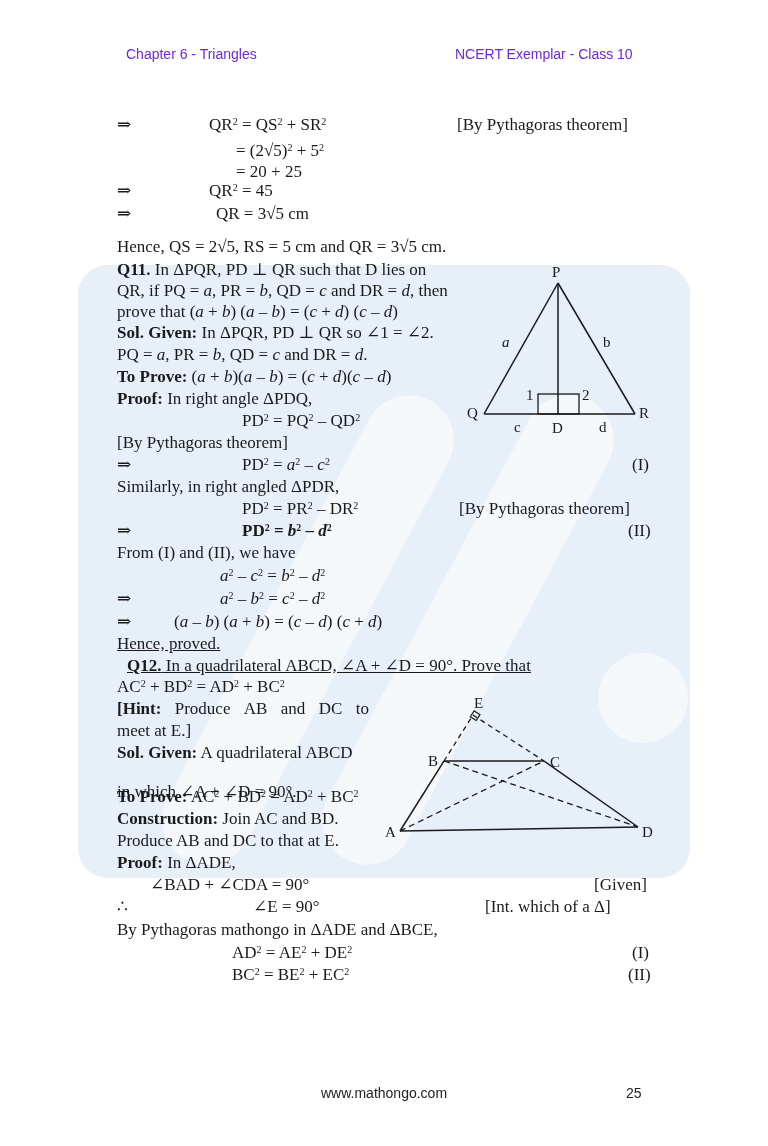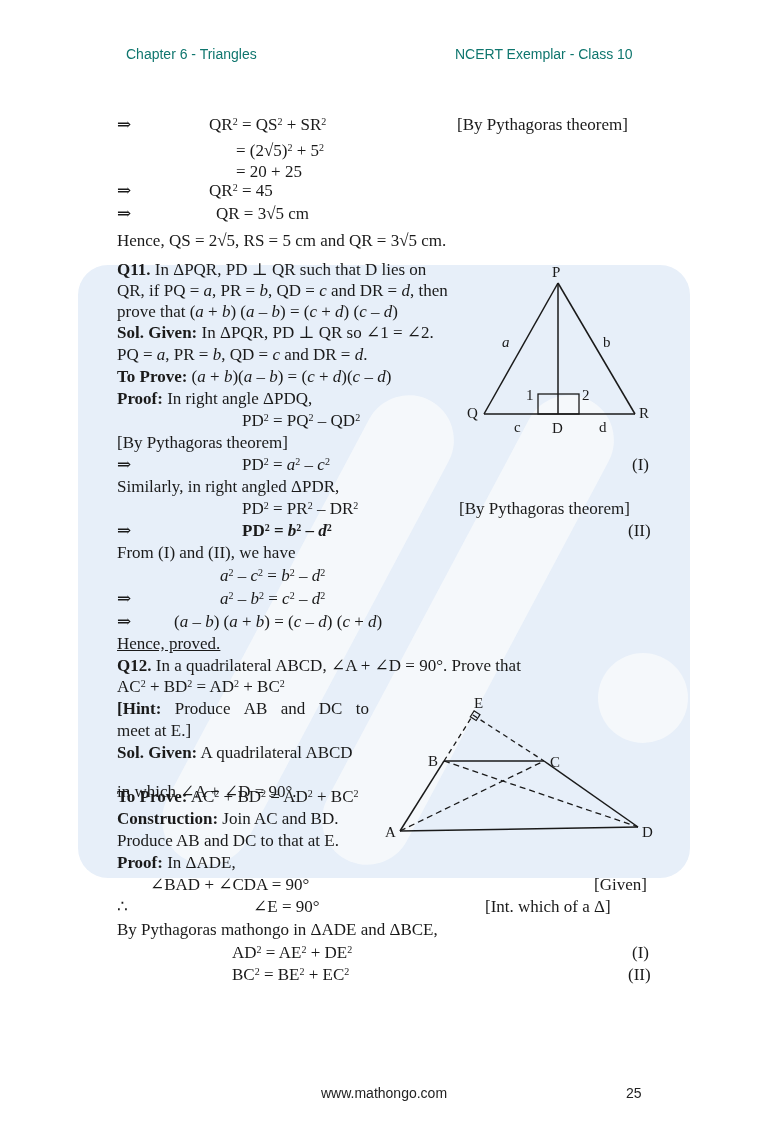--- a/index.html
+++ b/index.html
@@ -1,18 +1,18 @@
 <!DOCTYPE html>
 <html><head>
 <meta charset="utf-8">
 <style>
   html, body { margin:0; padding:0; background:#ffffff; }
   body { width:768px; height:1146px; position:relative; overflow:hidden;
          font-family:"Liberation Serif", "DejaVu Serif", serif; color:#1a1a1a; }
-  .hdr { position:absolute; top:46px; font-family:"Liberation Sans","DejaVu Sans",sans-serif; font-size:14px; color:#0f766e; }
+  .hdr { position:absolute; top:46px; font-family:"Liberation Sans","DejaVu Sans",sans-serif; font-size:14px; color:#6d28d9; }
   .hdr.l { left:126px; }
   .hdr.r { left:455px; }
   .ftr { position:absolute; top:1085px; font-family:"Liberation Sans","DejaVu Sans",sans-serif; font-size:14px; color:#222; }
   .ftr.l { left:321px; }
   .ftr.r { left:626px; }
 
   .wm { position:absolute; left:78px; top:265px; width:612px; height:613px; background:#e7eff9; border-radius:30px; overflow:hidden; }
   .stripe { position:absolute; width:90px; height:520px; background:#f7f9fc; border-radius:45px; transform:rotate(28deg); opacity:0.85; }
   .dot { position:absolute; width:90px; height:90px; border-radius:50%; background:#f7f9fc; opacity:0.85; }
 
@@ -39,21 +39,21 @@
 <div>
   <div class="ln" style="left:117px; top:115px;">⇒</div>
   <div class="ln" style="left:209px; top:115px;">QR<sup>2</sup> = QS<sup>2</sup> + SR<sup>2</sup></div>
   <div class="ln" style="left:457px; top:115px;">[By Pythagoras theorem]</div>
   <div class="ln" style="left:236px; top:141px;">= (2√5)<sup>2</sup> + 5<sup>2</sup></div>
   <div class="ln" style="left:236px; top:162px;">= 20 + 25</div>
   <div class="ln" style="left:117px; top:181px;">⇒</div>
   <div class="ln" style="left:209px; top:181px;">QR<sup>2</sup> = 45</div>
   <div class="ln" style="left:117px; top:204px;">⇒</div>
   <div class="ln" style="left:216px; top:204px;">QR = 3√5 cm</div>
-  <div class="ln" style="left:117px; top:231px;">Hence, QS = 2√5,    RS = 5 cm and QR = 3√5 cm.</div>
+  <div class="ln" style="left:117px; top:237px;">Hence, QS = 2√5,    RS = 5 cm and QR = 3√5 cm.</div>
 </div>
 
 <div>
   <div class="ln" style="left:117px; top:260px;"><span class="b">Q11.</span><span> In ΔPQR, PD ⊥ QR such that D lies on</span></div>
   <div class="ln" style="left:117px; top:281px;">QR, if PQ = <i>a</i>, PR = <i>b</i>, QD = <i>c</i> and DR = <i>d</i>, then</div>
   <div class="ln" style="left:117px; top:302px;">prove that (<i>a</i> + <i>b</i>) (<i>a</i> – <i>b</i>) = (<i>c</i> + <i>d</i>) (<i>c</i> – <i>d</i>)</div>
   <div class="ln" style="left:117px; top:323px;"><span class="b">Sol. Given:</span><span> In ΔPQR, PD ⊥ QR so ∠1 = ∠2.</span></div>
   <div class="ln" style="left:117px; top:345px;">PQ = <i>a</i>, PR = <i>b</i>, QD = <i>c</i> and DR = <i>d</i>.</div>
   <div class="ln" style="left:117px; top:367px;text-align:center;"><span class="b">To Prove:</span> (<i>a</i> + <i>b</i>)(<i>a</i> – <i>b</i>) = (<i>c</i> + <i>d</i>)(<i>c</i> – <i>d</i>)</div>
   <div class="ln" style="left:117px; top:389px;"><span class="b">Proof:</span><span> In right angle ΔPDQ,</span></div>
@@ -89,21 +89,21 @@
     <text x="52" y="92" class="i">a</text>
     <text x="153" y="92">b</text>
     <text x="64" y="177">c</text>
     <text x="149" y="177">d</text>
     <text x="76" y="145">1</text>
     <text x="132" y="145">2</text>
   </svg>
 </div>
 
 <div>
-  <div class="ln" style="left:117px; top:656px;"><span class="b">Q12.</span><span> In a quadrilateral ABCD, ∠A + ∠D = 90°. Prove that</span></div>
+  <div class="ln" style="left:127px; top:656px;text-decoration:underline;"><span class="b">Q12.</span><span> In a quadrilateral ABCD, ∠A + ∠D = 90°. Prove that</span></div>
   <div class="ln" style="left:117px; top:677px;">AC<sup>2</sup> + BD<sup>2</sup> = AD<sup>2</sup> + BC<sup>2</sup></div>
   <div class="ln just" style="left:117px; top:699px;">
     <span class="b">[Hint:</span>
     <span>Produce</span>
     <span>AB</span>
     <span>and</span>
     <span>DC</span>
     <span>to</span>
   </div>
   <div class="ln" style="left:117px; top:721px;">meet at E.]</div>

